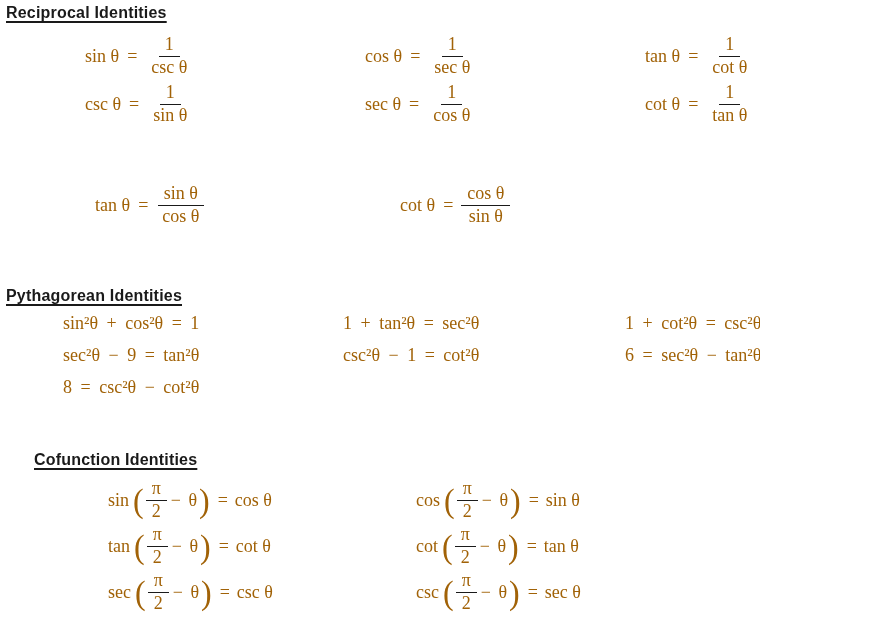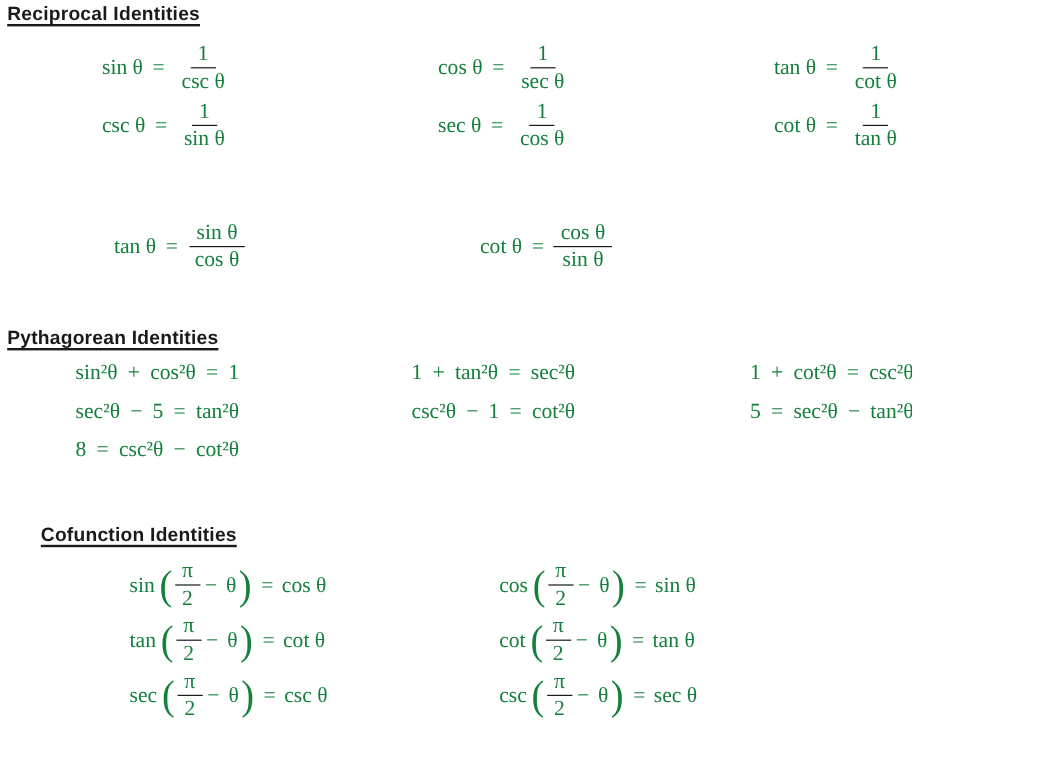--- a/index.html
+++ b/index.html
@@ -23,28 +23,28 @@
     text-decoration-thickness: 1.5px;
     text-underline-offset: 3px;
     color: #1a1a1a;
   }
   .grid { display: grid; justify-items: start; align-items: center; }
   #recip-grid { margin-top: 10px; padding-left: 79px; grid-template-columns: 280px 280px 280px; grid-auto-rows: 48px; }
   #quot-grid  { margin-top: 6px;  padding-left: 89px; grid-template-columns: 305px 305px; grid-auto-rows: 50px; }
   #pyth-grid  { margin-top: 2px;  padding-left: 57px; grid-template-columns: 280px 282px auto; grid-auto-rows: 32px; }
   #cofn-grid  { margin-top: 8px;  padding-left: 74px; grid-template-columns: 308px auto; grid-auto-rows: 46px; }
   #sec-quotient    { margin-top: 52px; }
-  #sec-pythagorean { margin-top: 44px; }
+  #sec-pythagorean { margin-top: 57px; }
   #sec-cofunction  { margin-top: 48px; margin-left: 28px; }
   .eq {
     display: flex;
     align-items: center;
     font-family: "Liberation Serif", "DejaVu Serif", serif;
     font-size: 18px;
-    color: #15803d;
+    color: #a16207;
     white-space: nowrap;
   }
   .eq .lhs { margin-right: 8px; }
   .eq .eqs { margin-right: 8px; }
   .frac { display: inline-flex; flex-direction: column; align-items: center; line-height: 1.18; }
   .frac .num { padding: 0 6px; border-bottom: 1.4px solid #1a1a1a; }
   .frac .den { padding: 0 6px; }
   .plain { word-spacing: 4px; }
   .cof .fn { margin-right: 3px; }
   .cof .paren {
@@ -137,23 +137,23 @@
       </div>
     </div>
   </section>
 
   <section id="sec-pythagorean">
     <h2 class="sec-title">Pythagorean Identities</h2>
     <div class="grid" id="pyth-grid">
       <div class="eq plain">sin²θ + cos²θ = 1</div>
       <div class="eq plain">1 + tan²θ = sec²θ</div>
       <div class="eq plain">1 + cot²θ = csc²θ</div>
-      <div class="eq plain">sec²θ − 5 = tan²θ</div>
+      <div class="eq plain">sec²θ − 9 = tan²θ</div>
       <div class="eq plain">csc²θ − 1 = cot²θ</div>
-      <div class="eq plain">5 = sec²θ − tan²θ</div>
+      <div class="eq plain">6 = sec²θ − tan²θ</div>
       <div class="eq plain">8 = csc²θ − cot²θ</div>
     </div>
   </section>
 
   <section id="sec-cofunction">
     <h2 class="sec-title">Cofunction Identities</h2>
     <div class="grid" id="cofn-grid">
       <div class="eq cof">
         <span class="fn">sin</span>
         <span class="paren">(</span>

